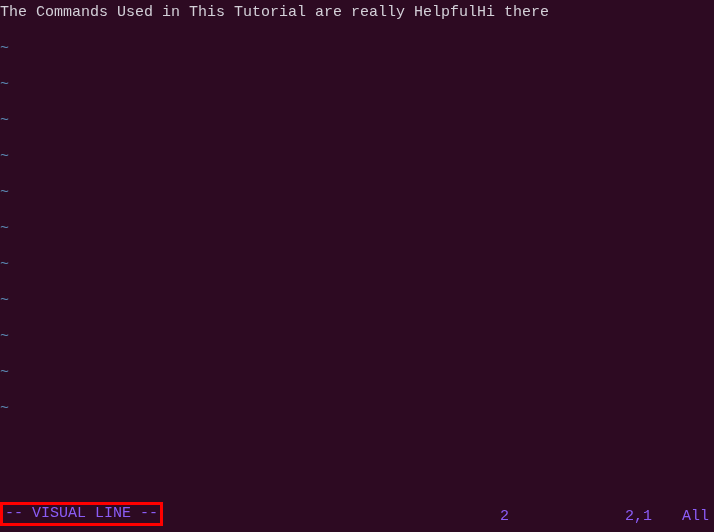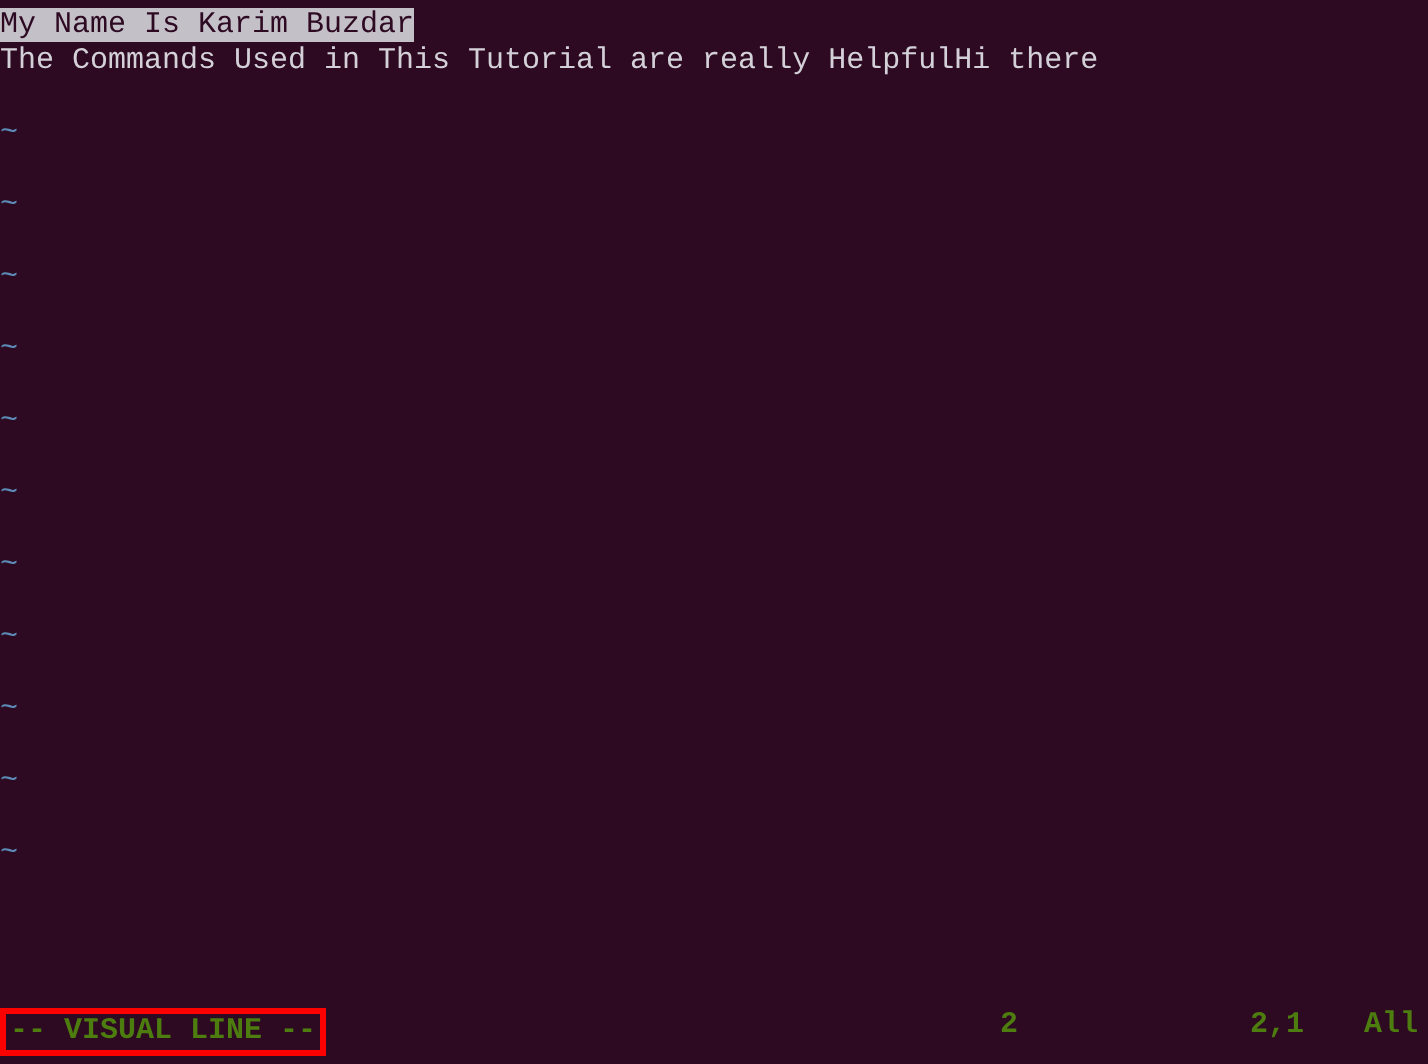--- a/index.html
+++ b/index.html
@@ -33,23 +33,23 @@
     .tilde {
       color: #5b8db8;
     }
     .status-bar {
       position: absolute;
       bottom: 6px;
       left: 0;
       right: 0;
       height: 22px;
       display: flex;
-      align-items: flex-start;
-      font-weight: bold;
-      color: #4d7c0f;
+      align-items: flex-end;
+      font-weight: normal;
+      color: #8b5cf6;
     }
     .mode-indicator {
       border: 3px solid #ff0000;
       padding: 0 2px;
       display: inline-block;
     }
     .ruler-left {
       position: absolute;
       right: 205px;
     }
@@ -62,21 +62,20 @@
       right: 5px;
     }
     .text-area {
       padding-top: 4px;
     }
   </style>
 </head>
 <body>
 
 <div class="text-area">
-  <div class="line"><span class="selected">My Name Is Karim Buzdar</span></div>
   <div class="line">The Commands Used in This Tutorial are really HelpfulHi there</div>
   <div class="line"> </div>
   <div class="line tilde">~</div>
   <div class="line"> </div>
   <div class="line tilde">~</div>
   <div class="line"> </div>
   <div class="line tilde">~</div>
   <div class="line"> </div>
   <div class="line tilde">~</div>
   <div class="line"> </div>

